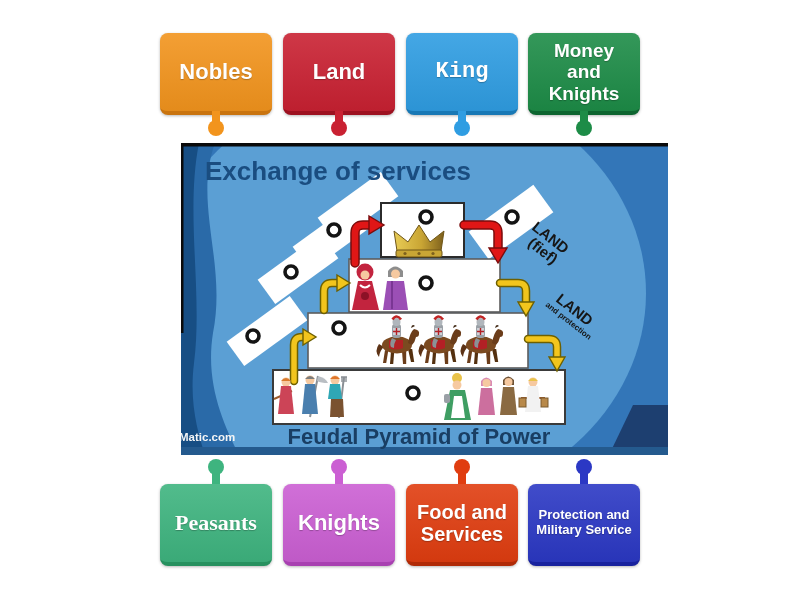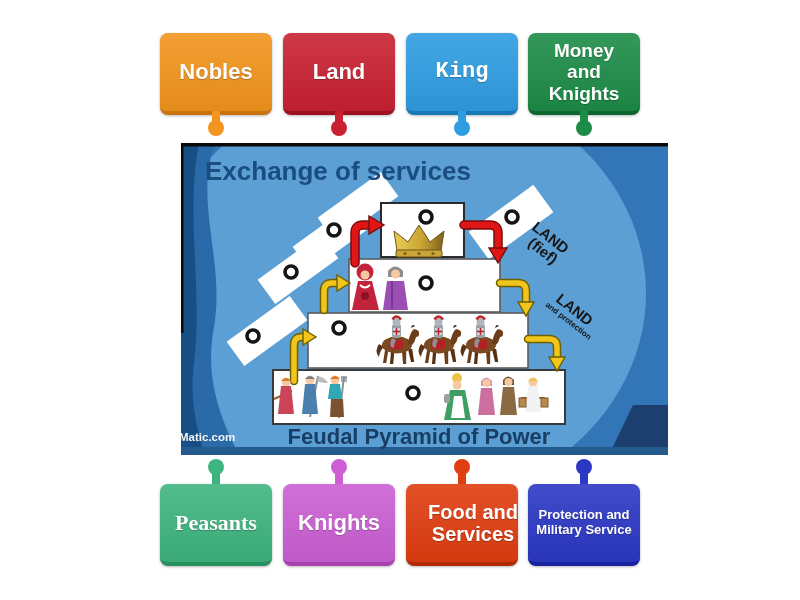--- a/index.html
+++ b/index.html
@@ -61,21 +61,21 @@
   <div class="tile bot f22" style="left: 160px; font-family: Liberation Serif, serif; --c: #3eb47f; --e: #27915f;">
     <span>Peasants</span>
     <div class="stem"></div>
     <div class="dot"></div>
   </div>
   <div class="tile bot f22" style="left: 283px; --c: #cb5fd3; --e: #a840b1;">
     <span>Knights</span>
     <div class="stem"></div>
     <div class="dot"></div>
   </div>
-  <div class="tile bot f20" style="left: 406px; justify-content: flex-end; --c: #e03d10; --e: #b02a06;">
+  <div class="tile bot f20" style="left: 406px; --c: #e03d10; --e: #b02a06;">
     <span class="w90">Food and Services</span>
     <div class="stem"></div>
     <div class="dot"></div>
   </div>
   <div class="tile bot f17" style="left: 528px; --c: #2b38c4; --e: #18229e;">
     <span class="w104">Protection and Military Service</span>
     <div class="stem"></div>
     <div class="dot"></div>
   </div>
 

